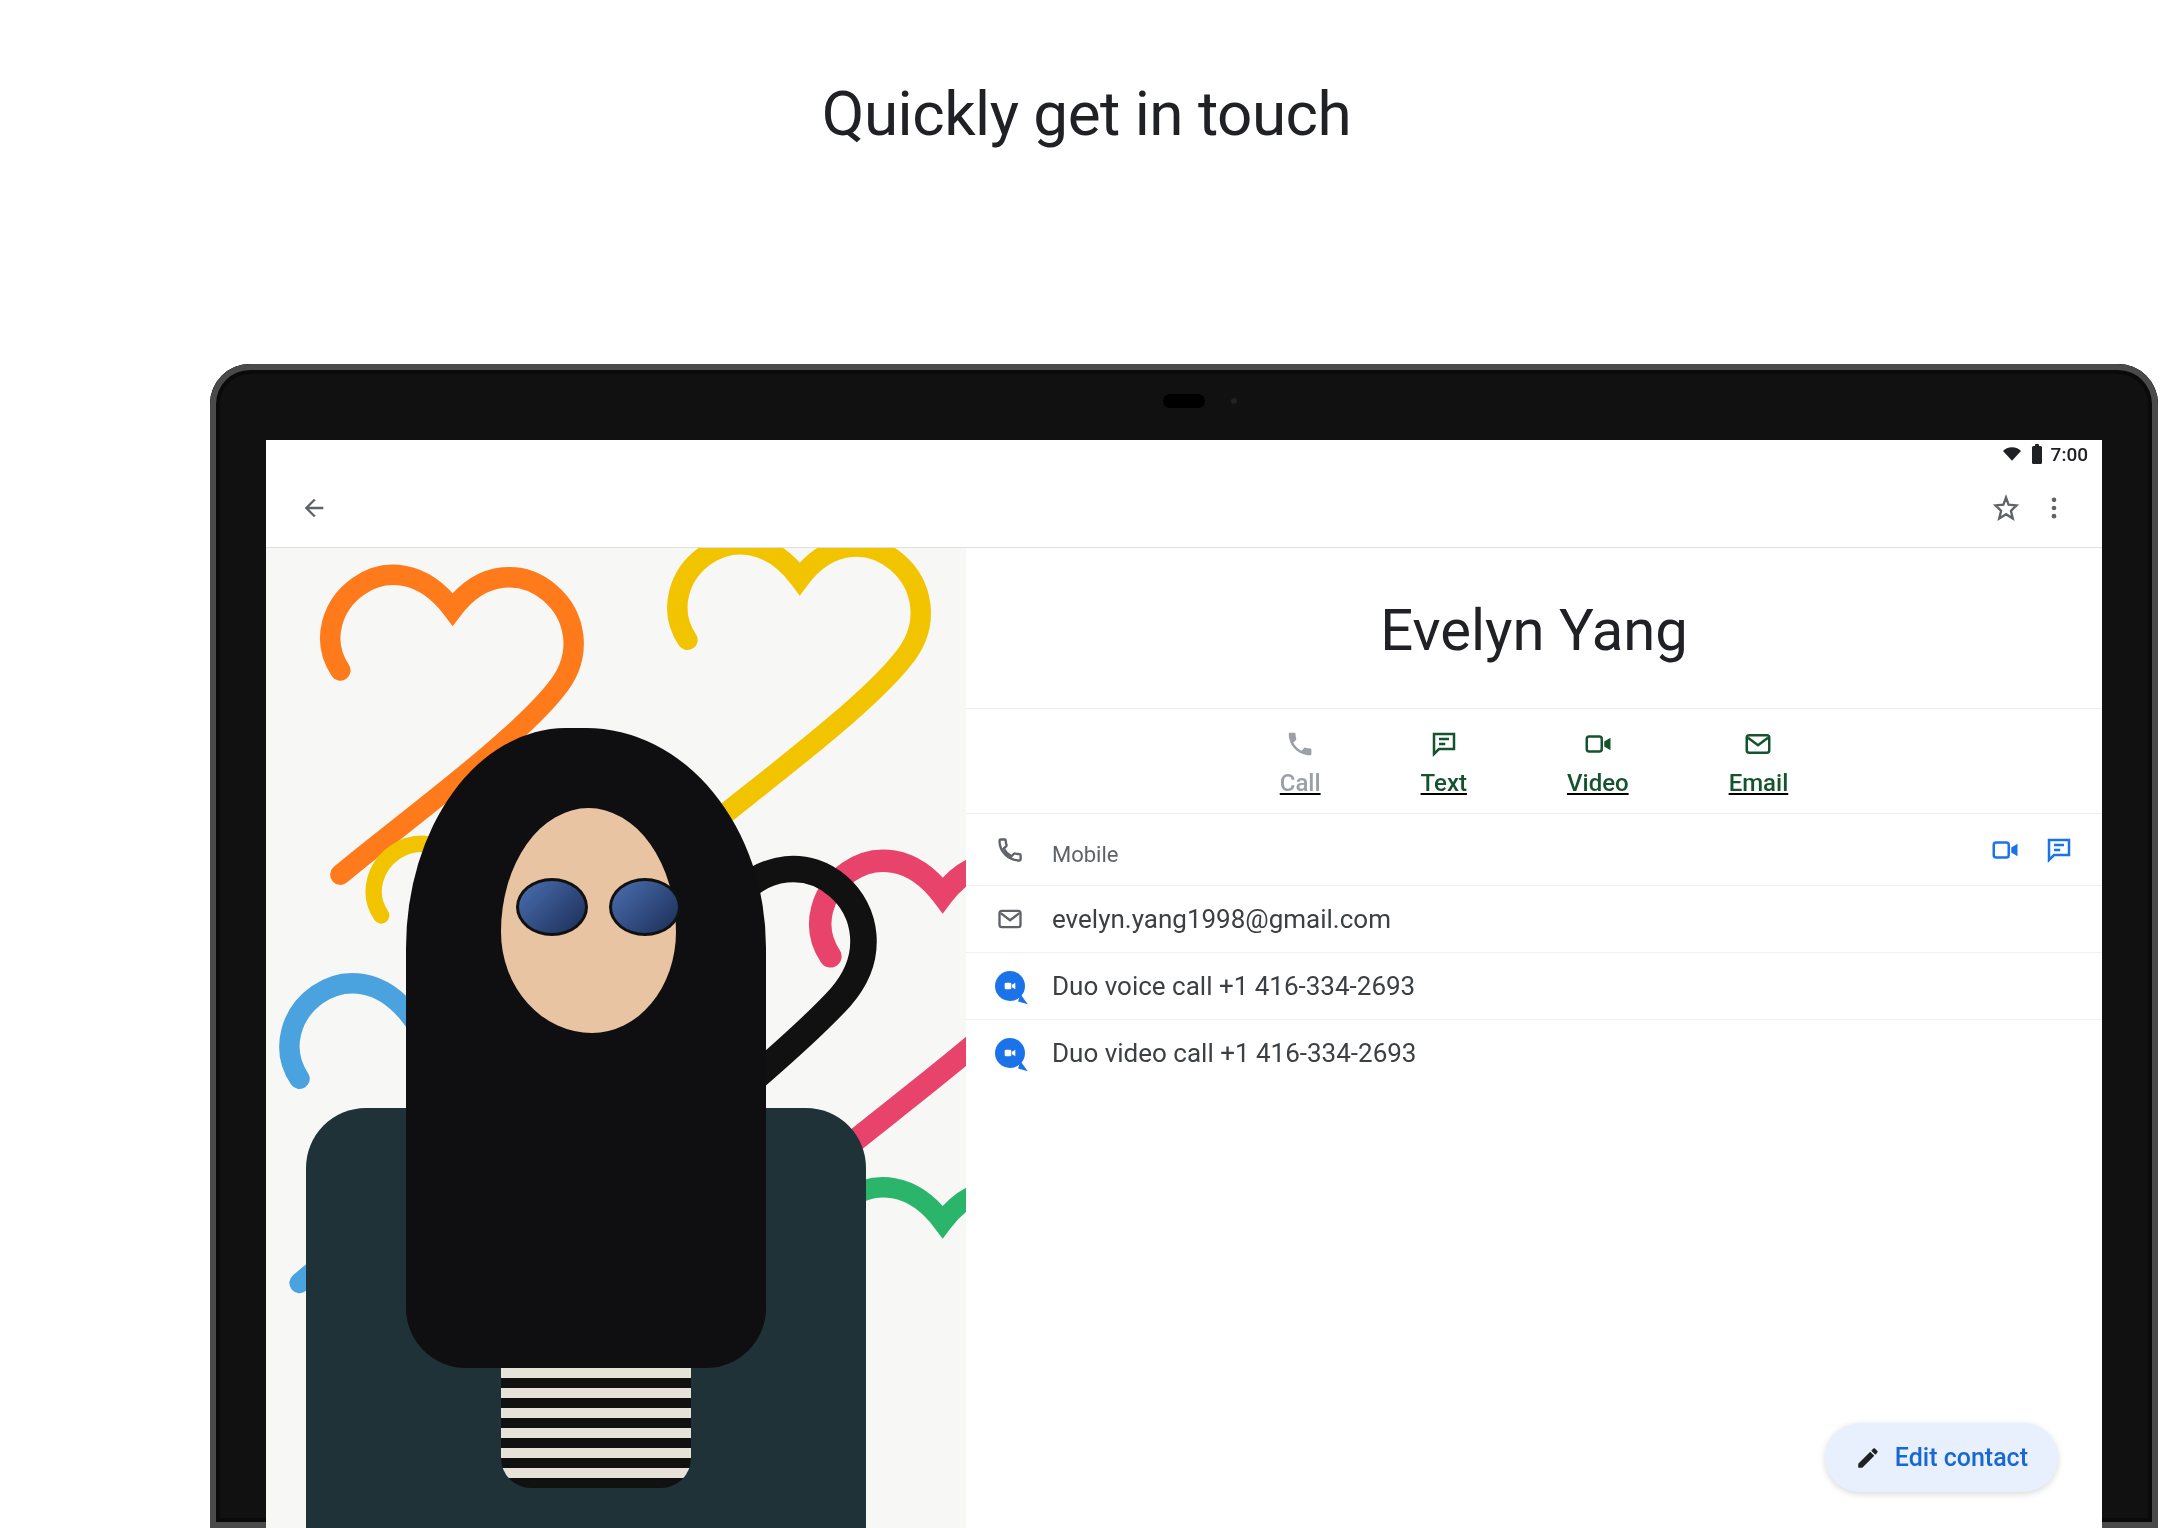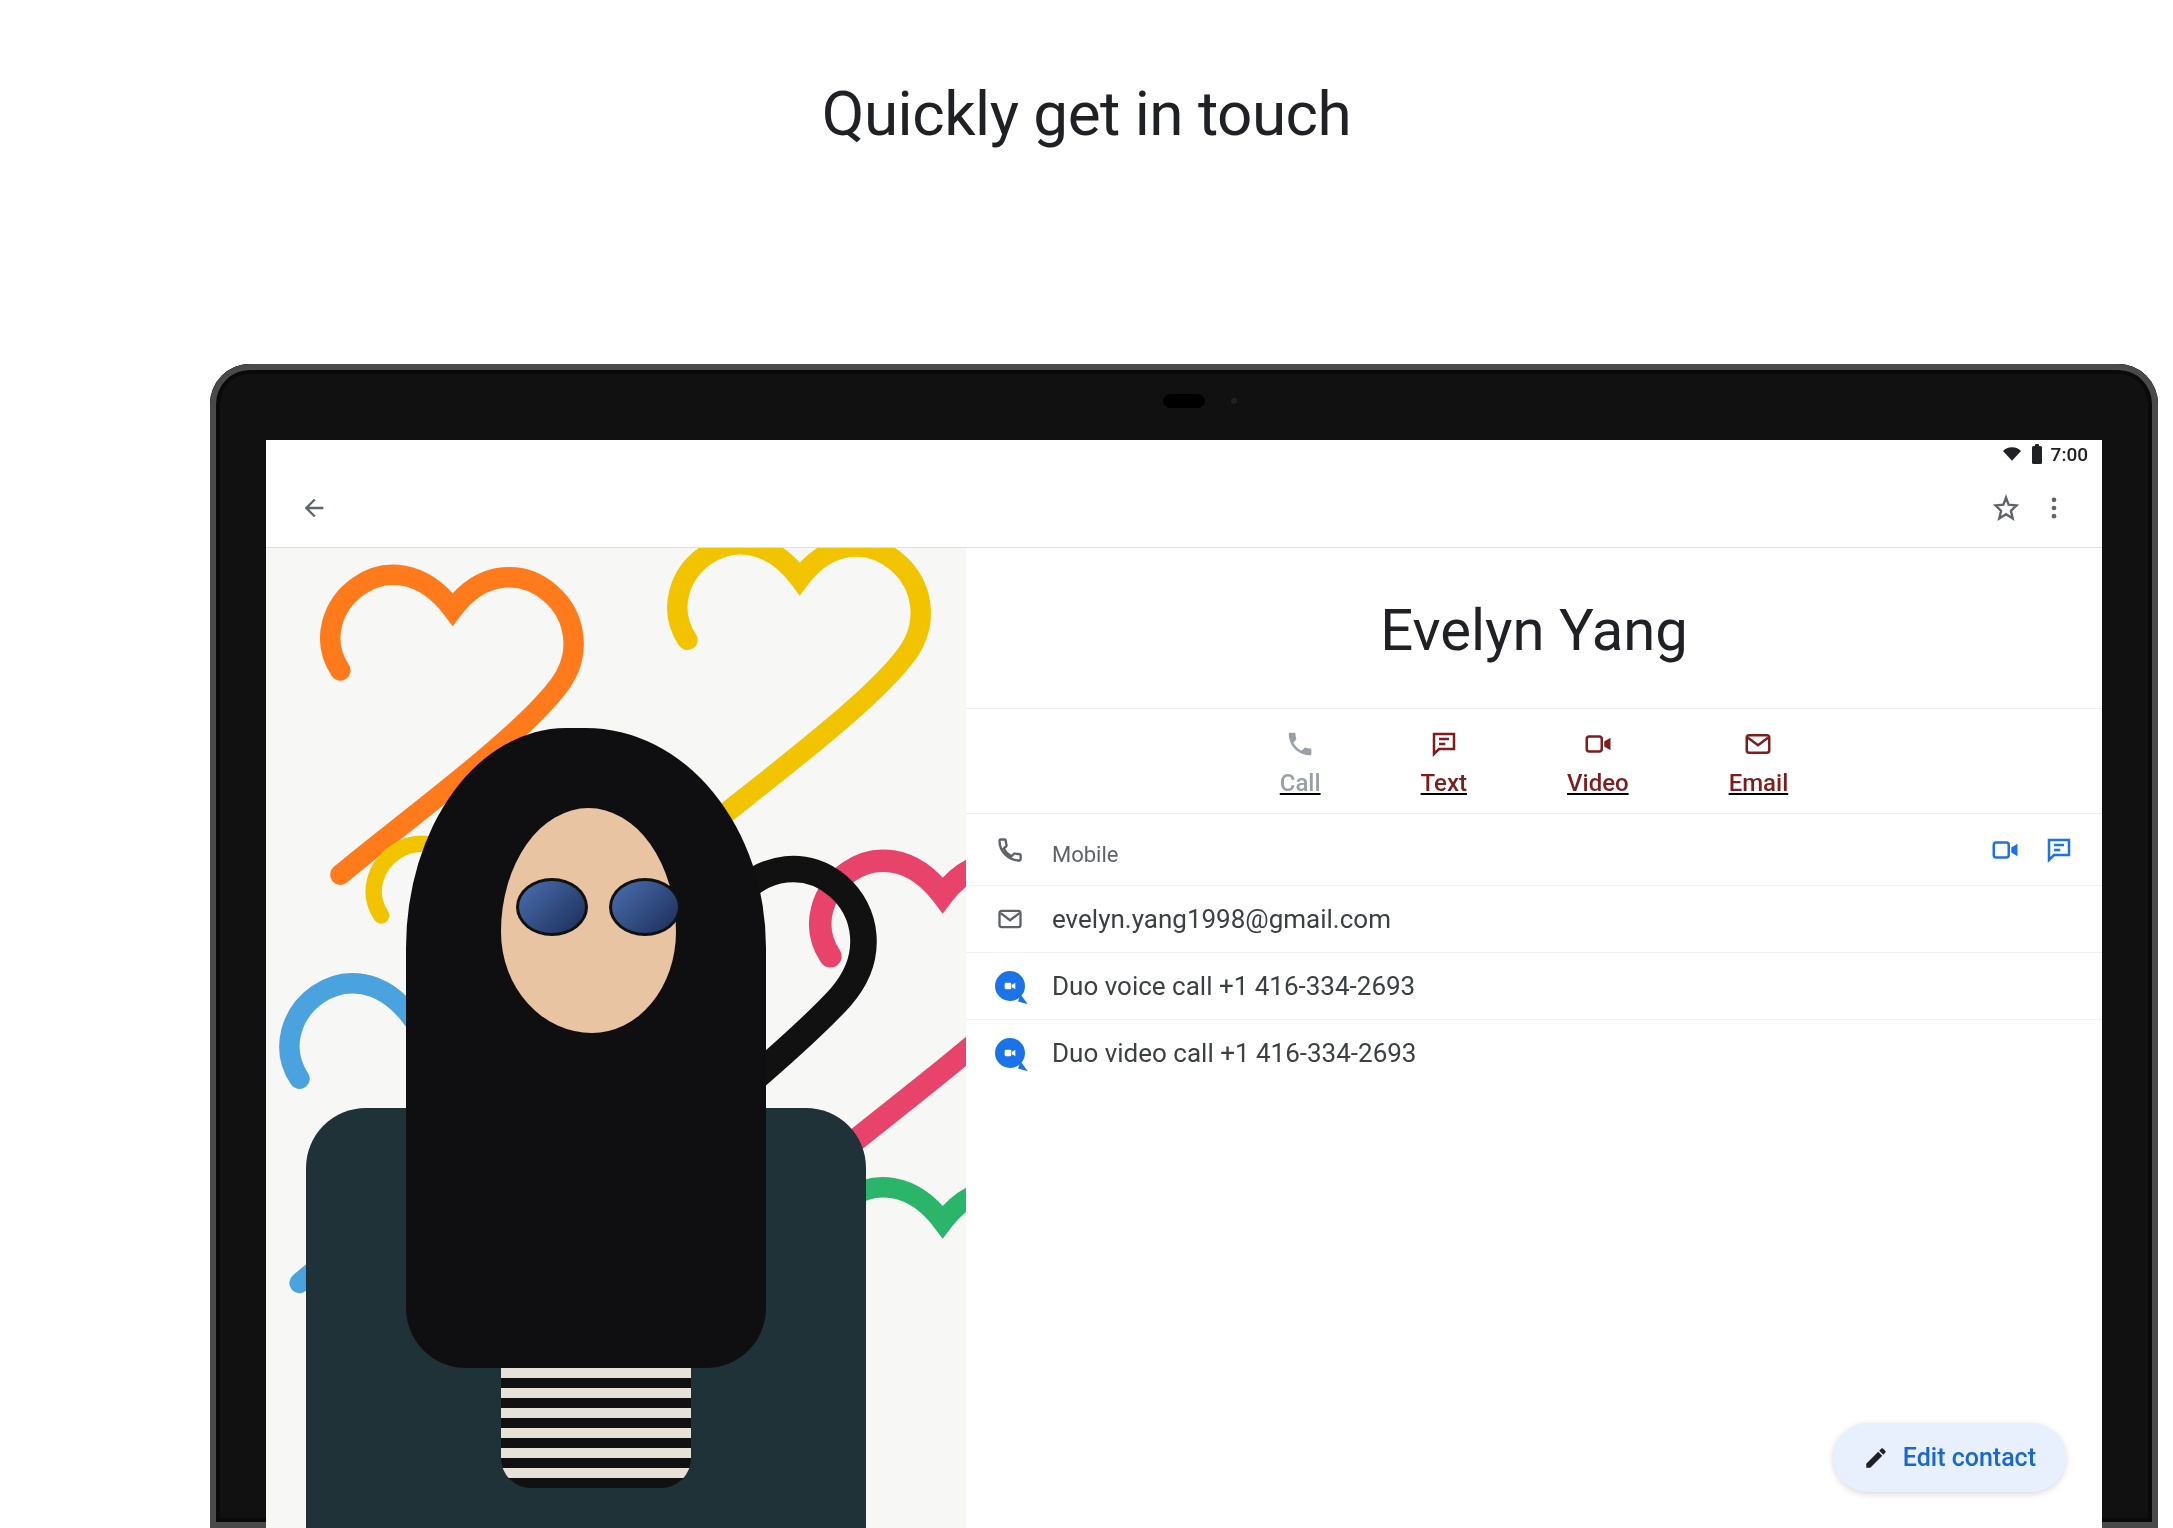--- a/index.html
+++ b/index.html
@@ -170,21 +170,21 @@
     display: flex;
     flex-direction: column;
     align-items: center;
     gap: 10px;
     font-size: 24px;
     font-weight: 500;
     cursor: pointer;
   }
   .action-item .ico{color:inherit;}
   .action-item.disabled { color:#9aa0a6; }
-  .action-item.enabled { color:#7f1d1d; }
+  .action-item.enabled { color:#14532d; }
   .detail-list { }
   .detail-row {
     display: flex;
     align-items: center;
     padding: 18px 28px;
     border-bottom: 1px solid #f1f1f1;
     gap: 26px;
     cursor:pointer;
   }
   .detail-row .lead-ico { width: 32px; display:flex;justify-content:center;color:#5f6368;}
@@ -200,21 +200,21 @@
   .duo-badge::after{
     content:"";
     position:absolute;
     right:-4px;bottom:-2px;
     border-left:10px solid #1a73e8;
     border-top:8px solid transparent;
     transform:rotate(15deg);
   }
   .fab {
     position: absolute;
-    right: 36px;
+    right: 44px;
     bottom: 36px;
     background: #e8f0fe;
     color: #1967d2;
     border-radius: 36px;
     padding: 20px 30px;
     display: flex;
     align-items: center;
     gap: 14px;
     font-size: 25px;
     font-weight: 500;

